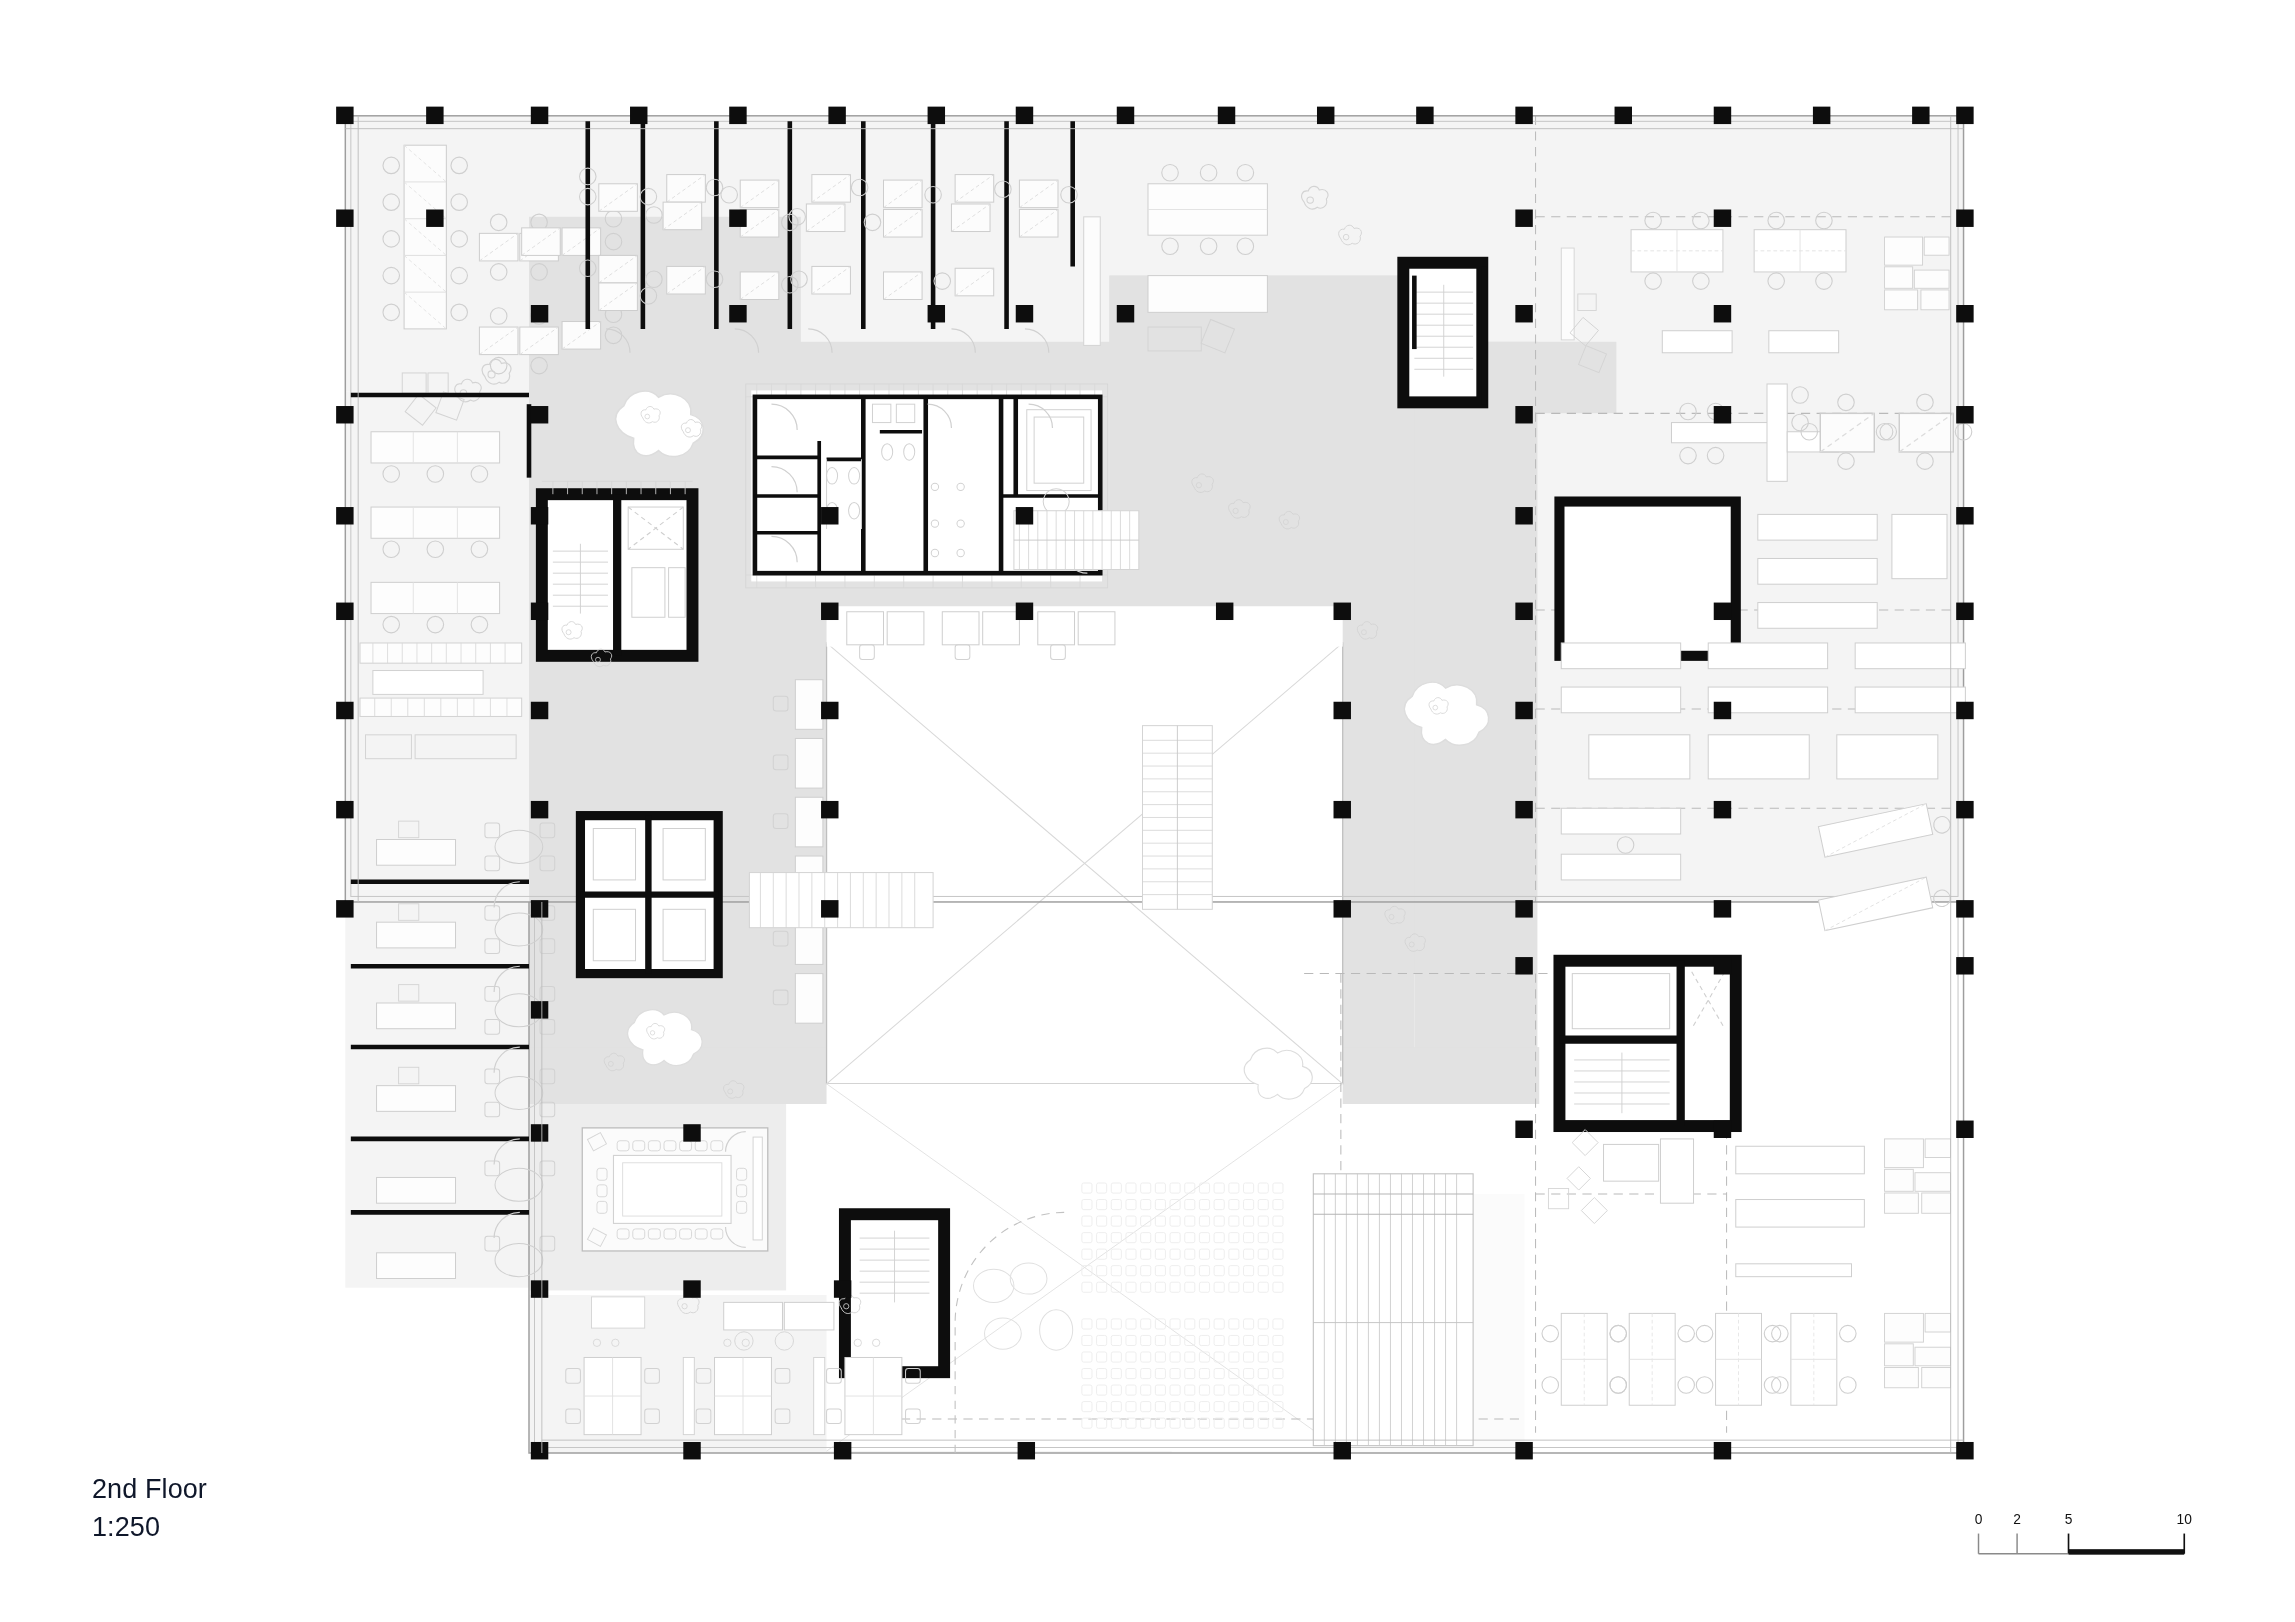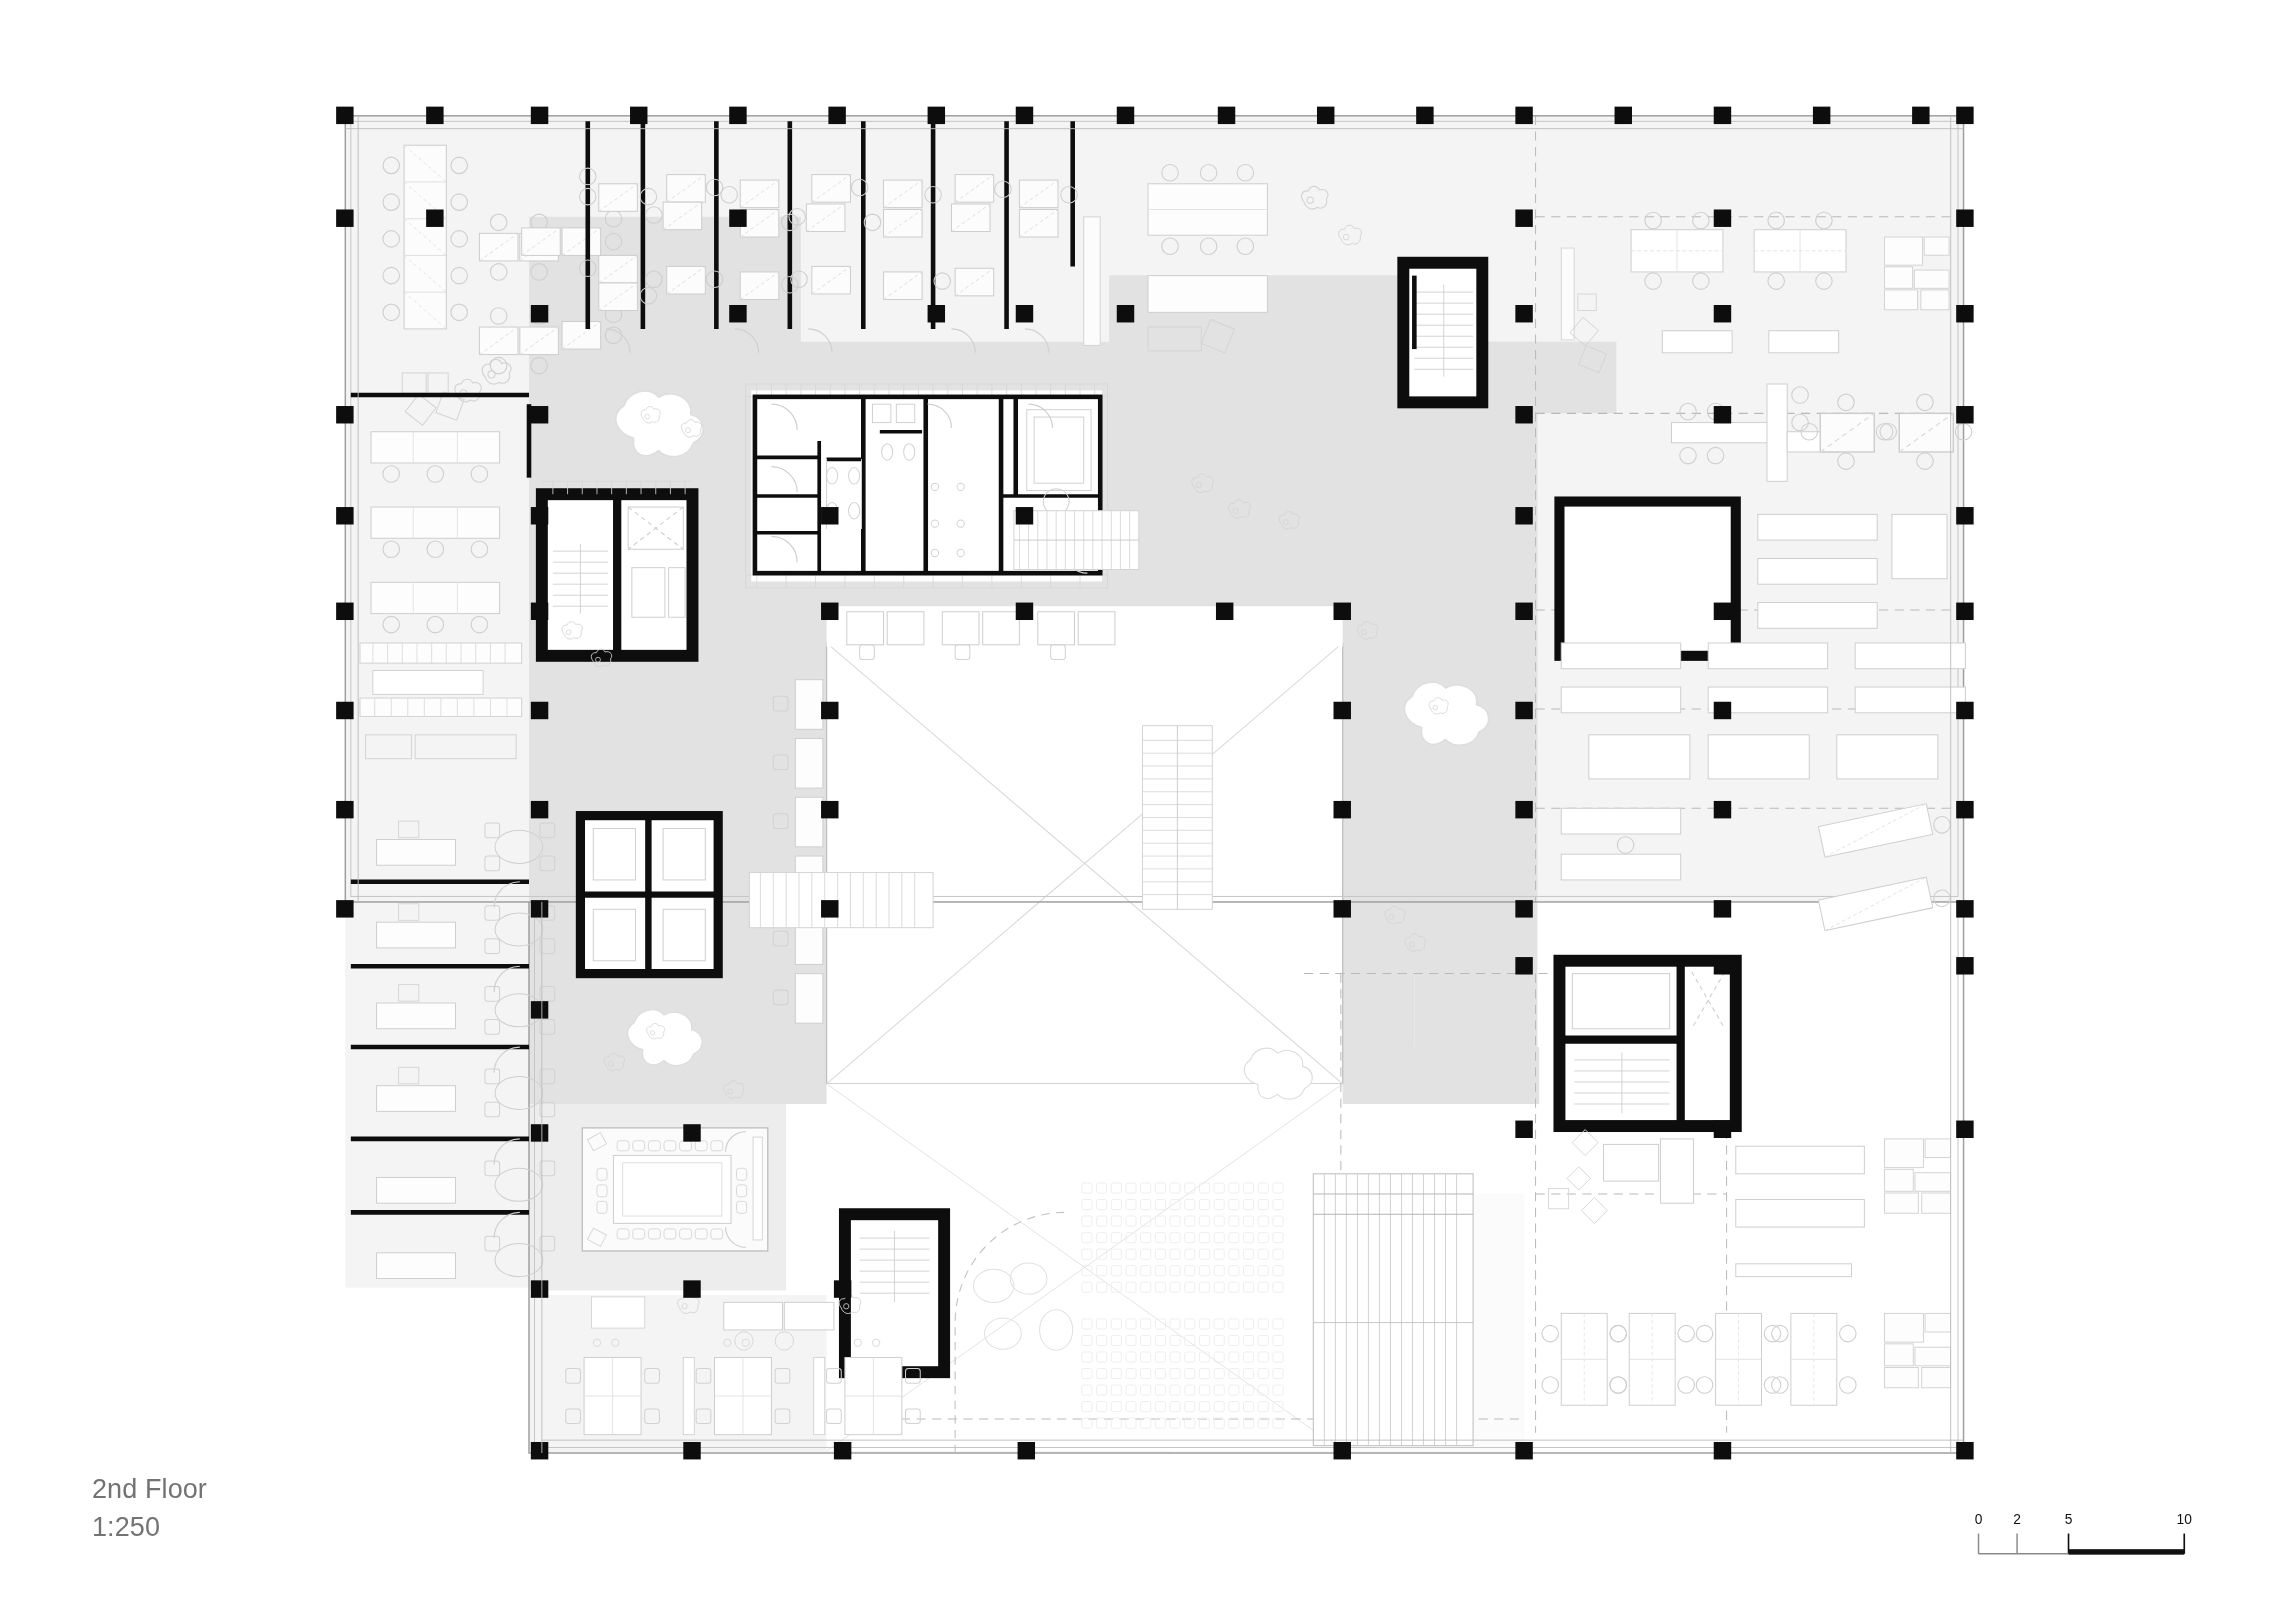--- a/index.html
+++ b/index.html
@@ -15,21 +15,21 @@
   #plan-svg{position:absolute;left:0;top:0;width:2296px;height:1623px;display:block;}
 
   .caption-block{
     position:absolute;
     left:92px; top:1470px;
     line-height:1.42;
   }
   .caption-line{
     font-size:27px;
     letter-spacing:0.1px;
-    color:#737373;
+    color:#0f172a;
     white-space:nowrap;
   }
 
   .scalebar-block{
     position:absolute;
     left:1973px; top:1506px;
     width:248px; height:57px;
   }
   .scalebar-svg{display:block;width:248px;height:57px;overflow:visible;}
   .sb-label{font-size:15px;fill:#111;font-family:"Liberation Sans", sans-serif;}

